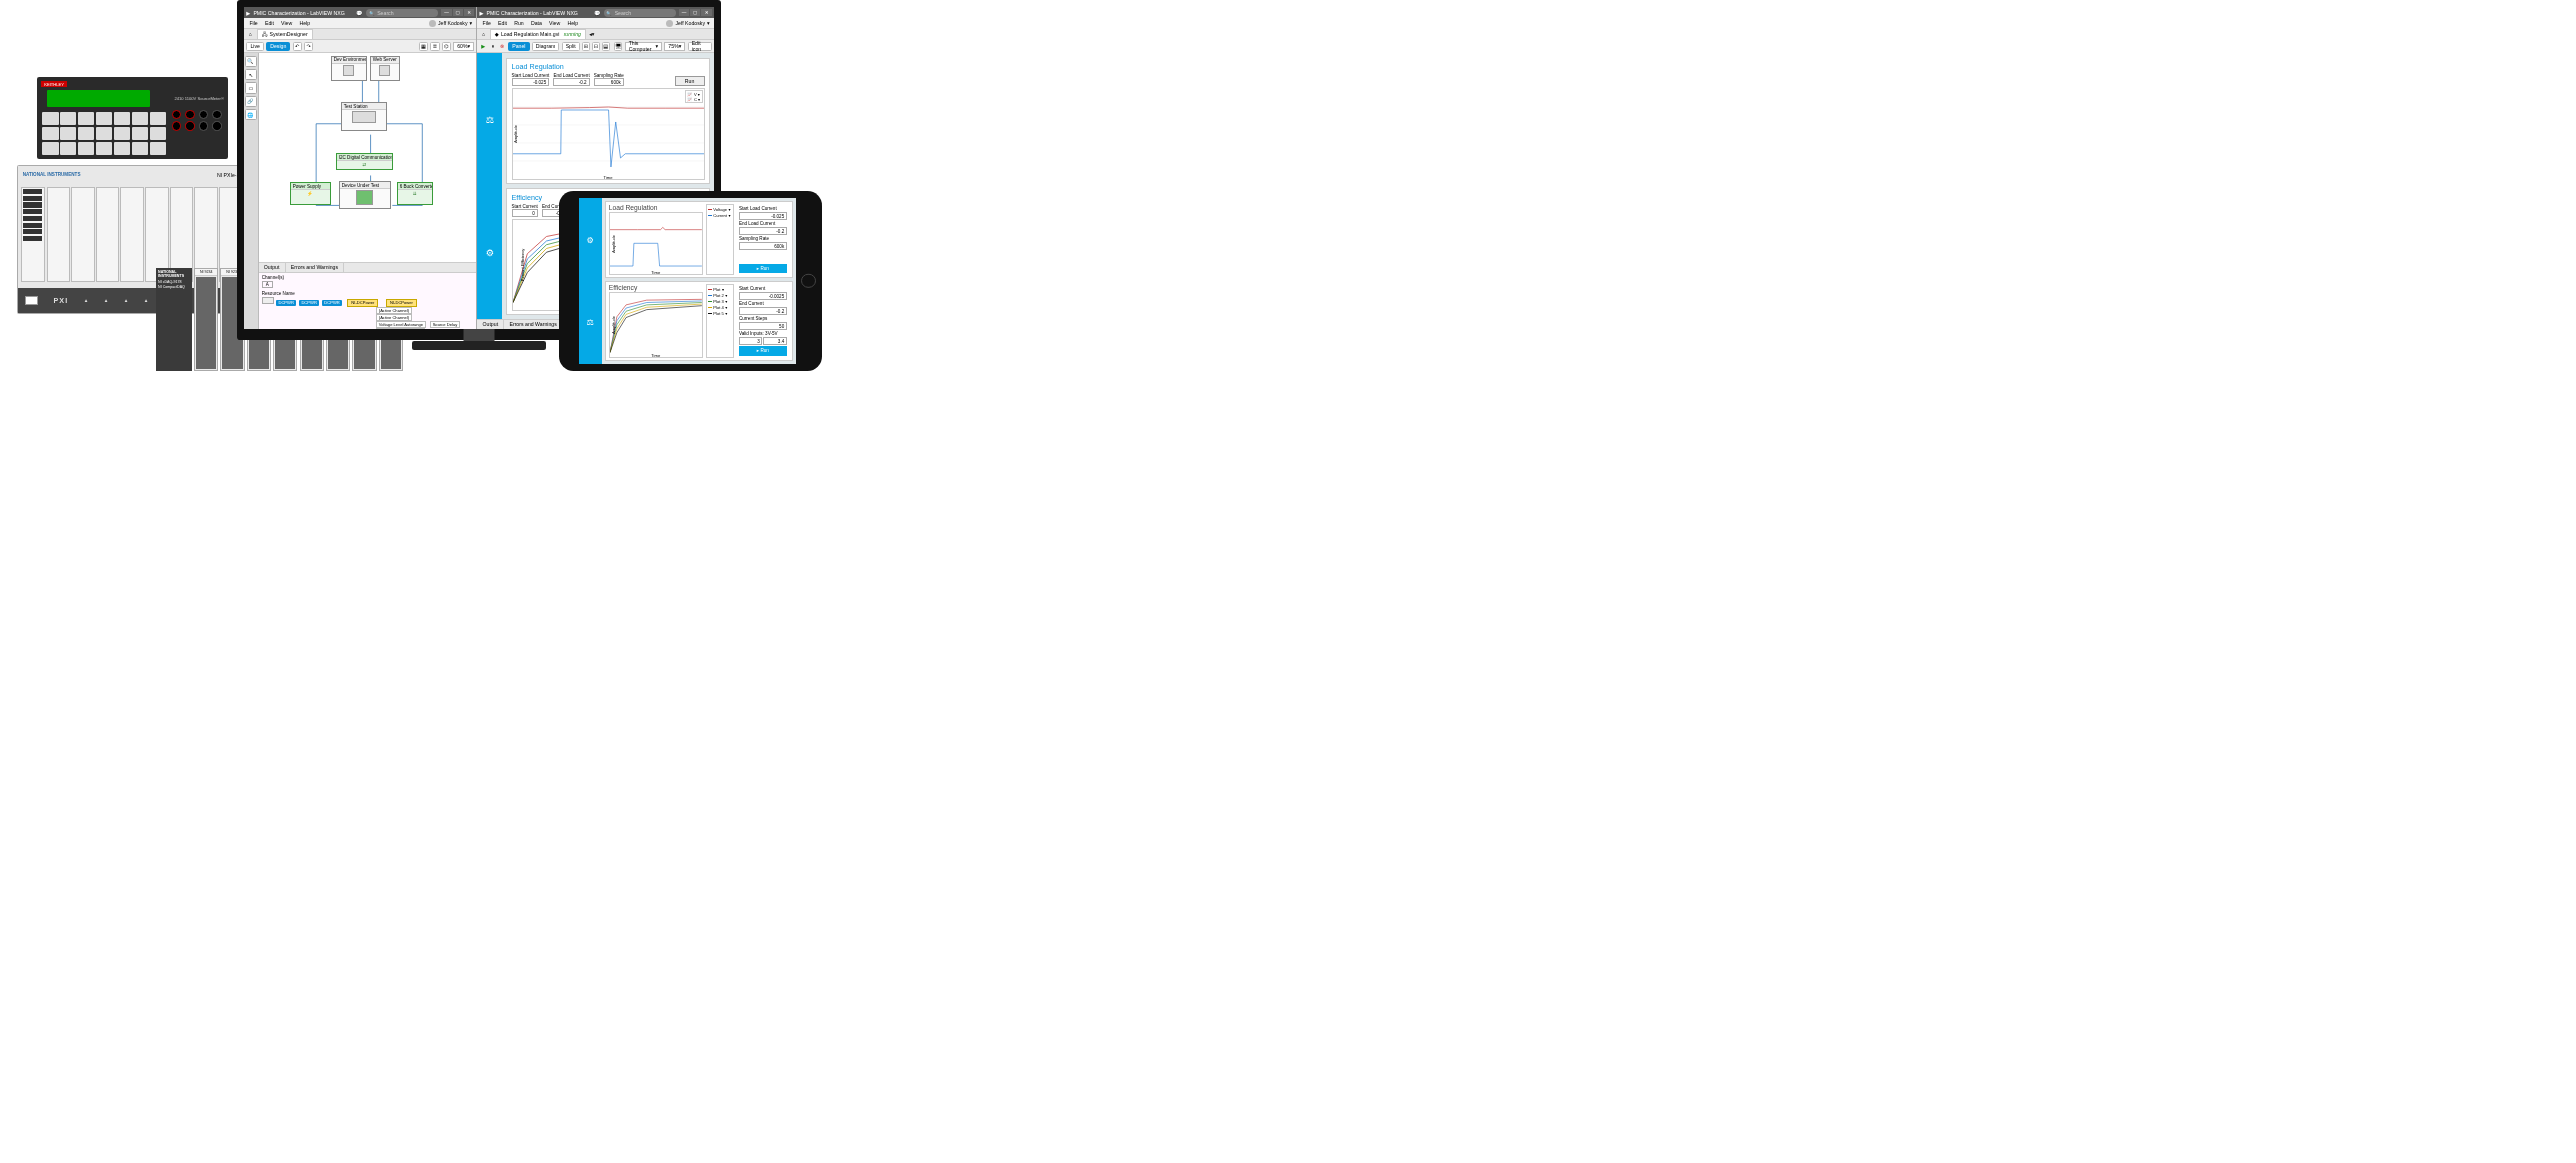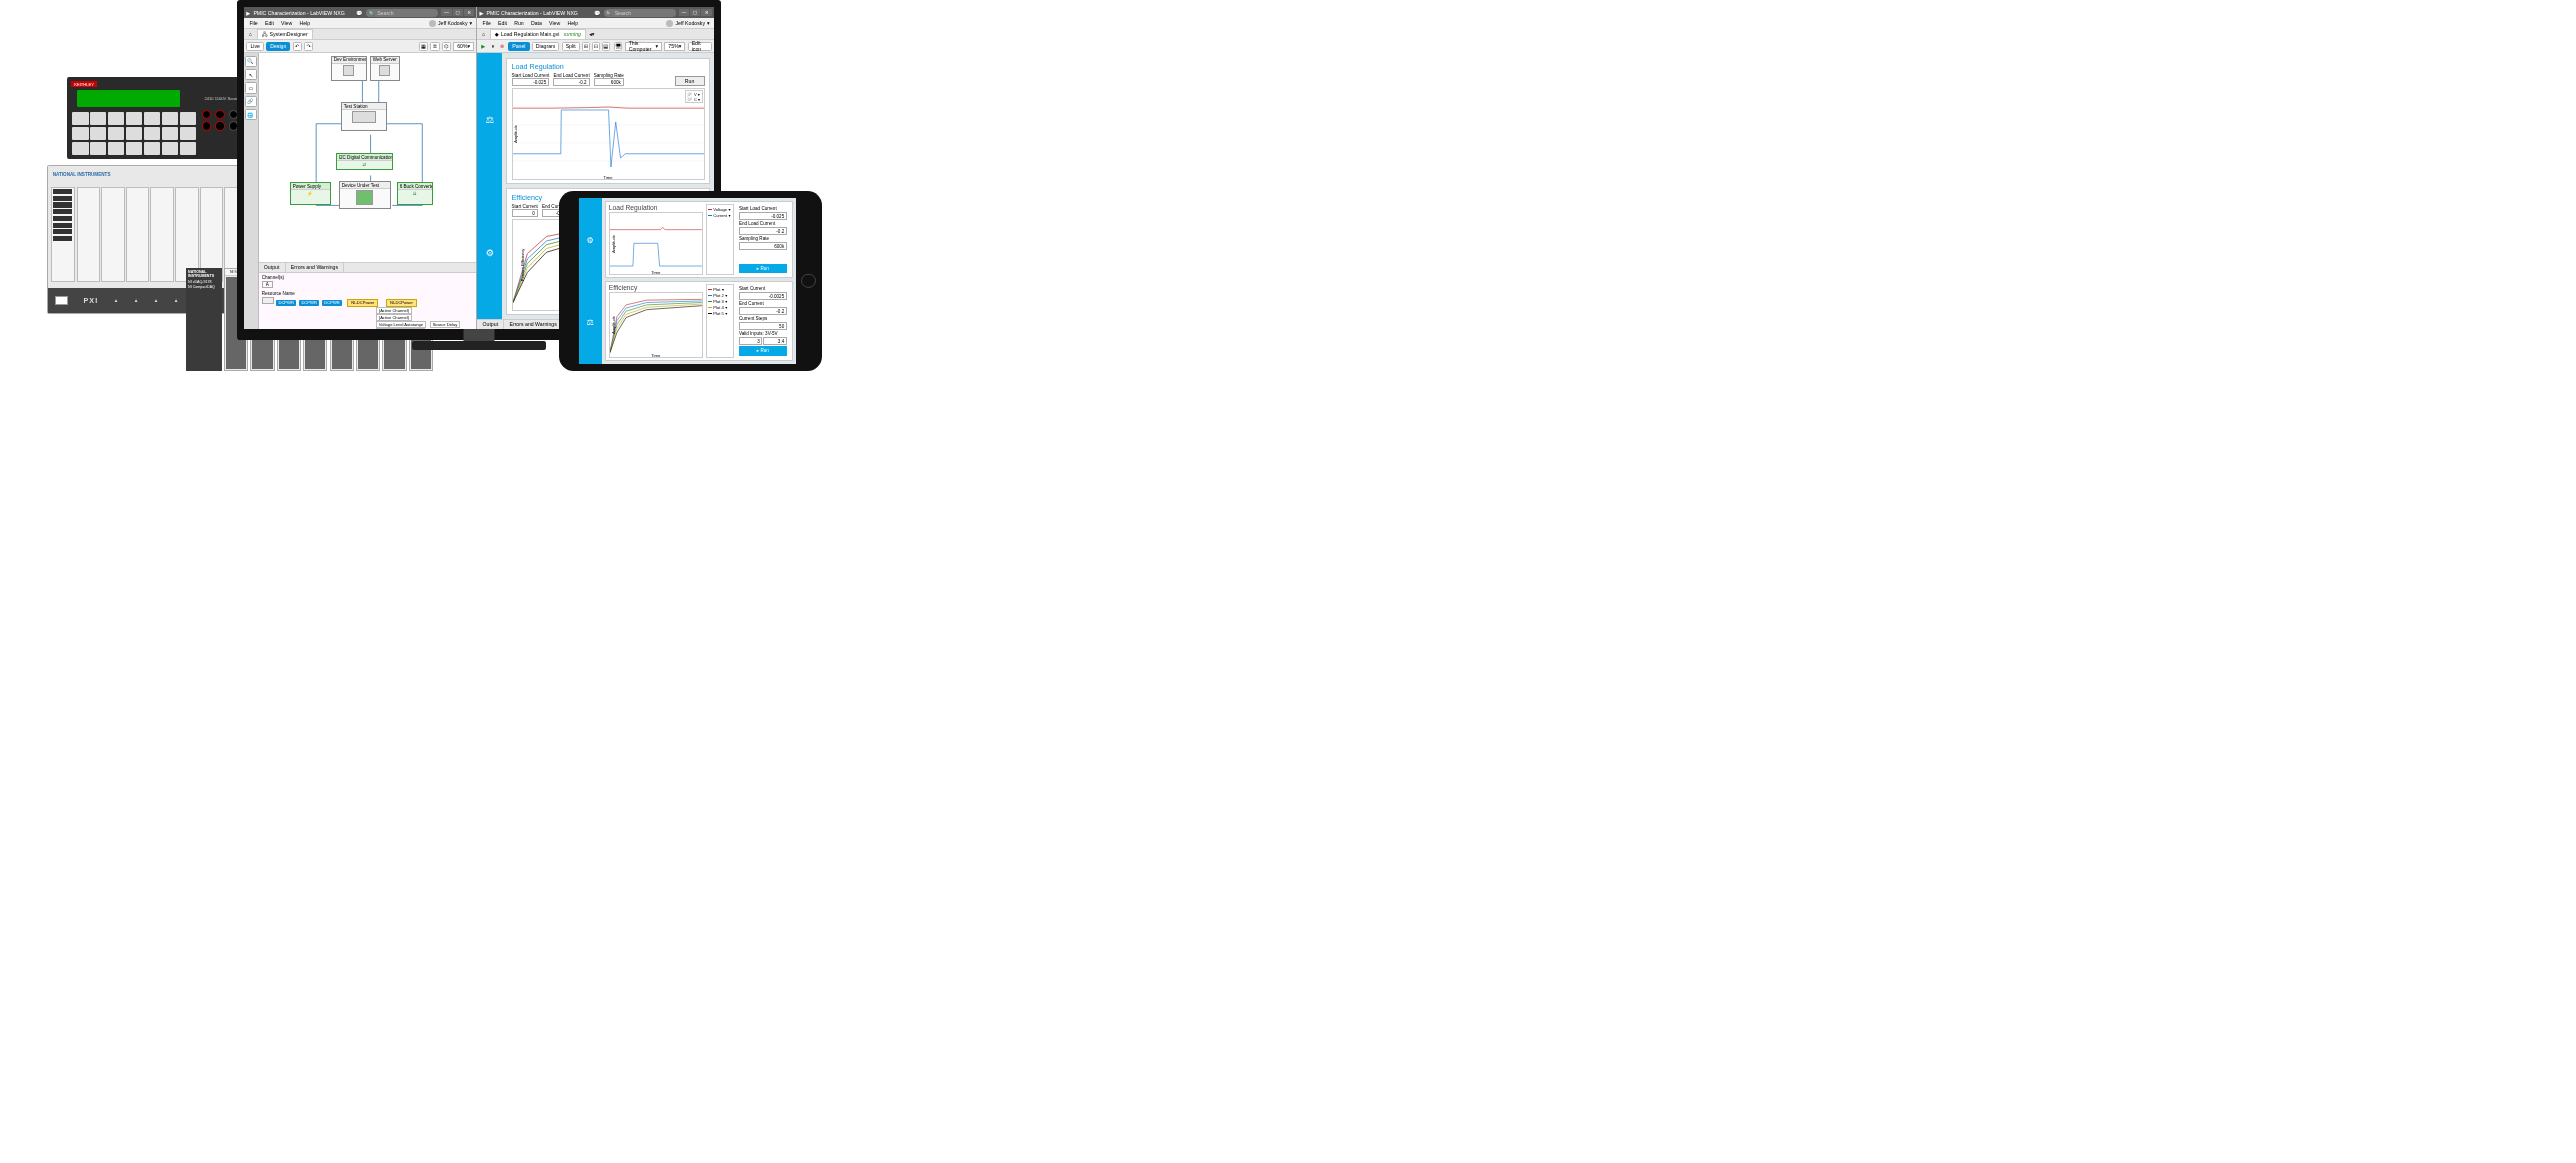--- a/index.html
+++ b/index.html
@@ -96,21 +96,21 @@
   .t-chart { flex: 1; position: relative; border: 0.5px solid #ccc; background: #fff; }
   .t-chart svg { width: 100%; height: 100%; }
   .t-legend { width: 28px; font-size: 4.1px; border: 0.5px solid #ccc; padding: 1px; background:#fff; }
   .t-legend div { display: flex; align-items: center; gap: 1.5px; padding: 0.5px 0; }
   .t-legend .sw { width: 4.1px; height: 1px; }
   .t-side { width: 52px; display: flex; flex-direction: column; gap: 1px; font-size: 4.6px; padding: 2.1px; }
   .t-side .val { border: 0.5px solid #aaa; text-align: right; padding: 0.5px 1.5px; background: #fff; }
   .t-run { background: #05a9e6; color: #fff; text-align: center; padding: 2.1px; margin-top: auto; }
 
   
-  .hardware { position: absolute; left: 31px; top: 77px; width: 258px; height: 278px; }
+  .hardware { position: absolute; left: 1px; top: 77px; width: 258px; height: 278px; }
   .keithley { position: absolute; left: 36px; top: 0; width: 191px; height: 82px; background: #2a2a2a; border-radius: 2.1px; color: #ccc; font-size: 4.1px; }
   .keithley .brand { position: absolute; top: 4.1px; left: 4.1px; background: #c00; color: #fff; padding: 0.5px 3.1px; font-size: 4.1px; }
   .keithley .screen { position: absolute; top: 13.4px; left: 10.3px; width: 103px; height: 16.5px; background: #0a0; border-radius: 1px; }
   .keithley .btns { position: absolute; top: 35px; left: 5.2px; right: 62px; bottom: 4.1px; display: grid; grid-template-columns: repeat(7,1fr); gap: 1.5px; }
   .keithley .btns span { background: #ddd; border-radius: 1px; }
   .keithley .model { position: absolute; top: 18.5px; right: 4.1px; font-size: 4.1px; }
   .keithley .jacks { position: absolute; right: 4.1px; top: 33px; width: 52px; display: grid; grid-template-columns: repeat(4,1fr); gap: 2.1px; }
   .keithley .jacks span { width: 9.3px; height: 9.3px; border-radius: 50%; background: #000; border: 1.5px solid #c00; }
   .keithley .jacks span.blk { border-color: #555; }
 

